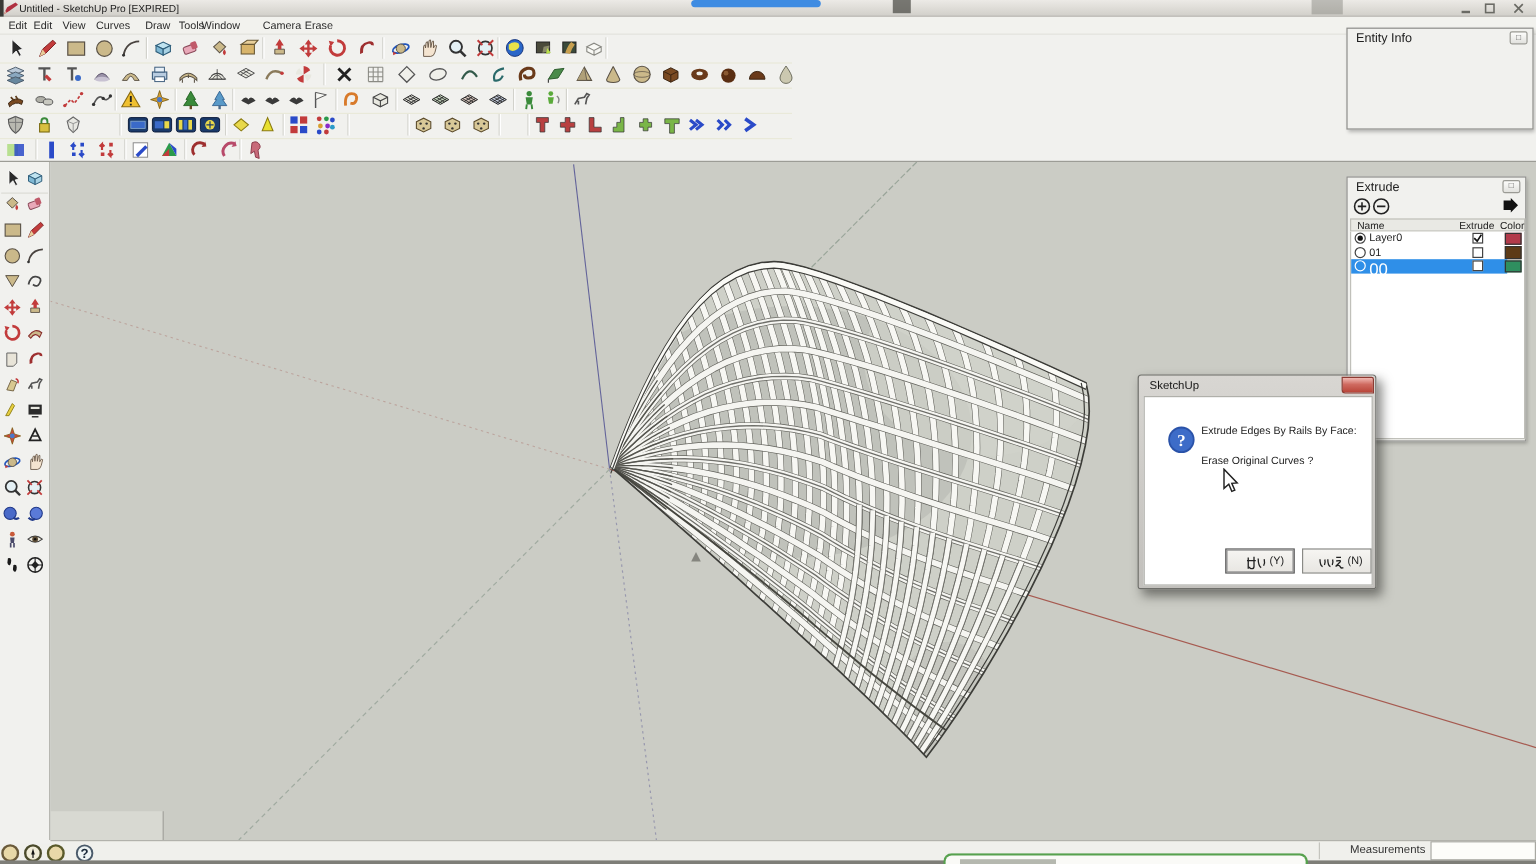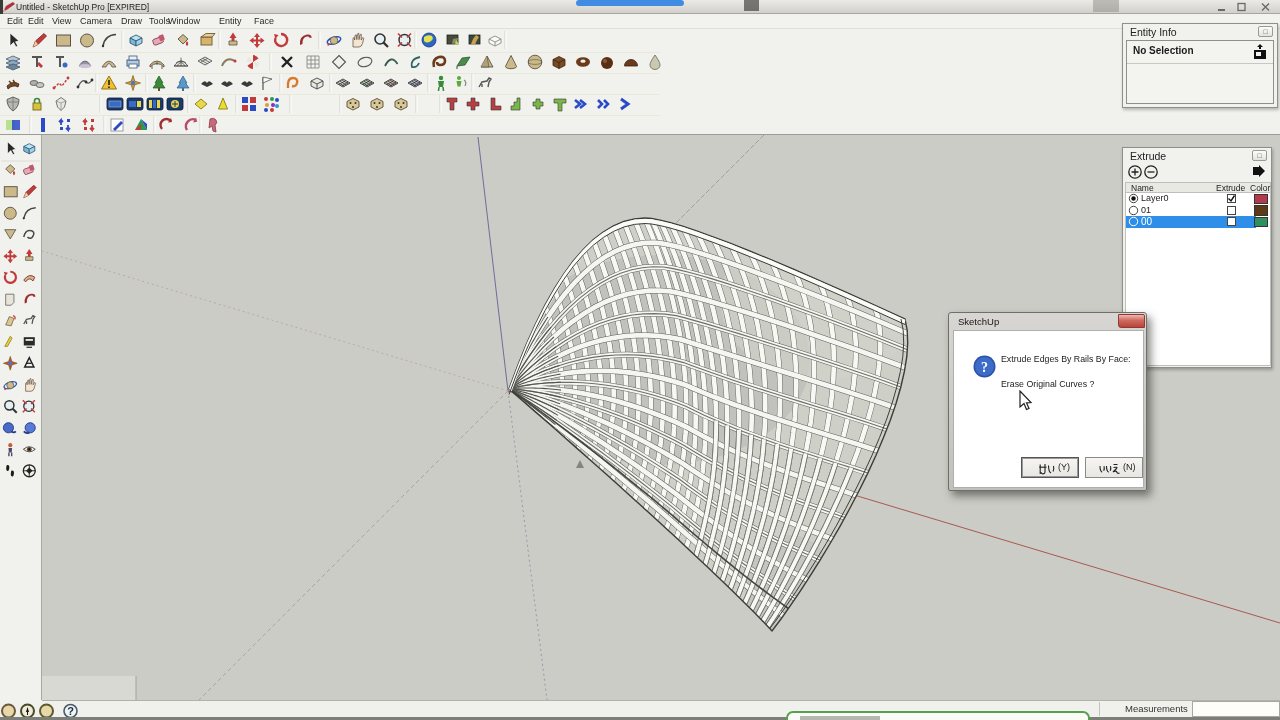--- a/index.html
+++ b/index.html
@@ -32,26 +32,26 @@
 <div class="abs" style="left:0;top:0;width:3px;height:14px;background:#3a3a36"></div>
 <svg class="abs" style="left:1216px;top:2px" width="60" height="11" viewBox="0 0 60 11">
     <rect x="2" y="7" width="7" height="2" fill="#6a6a64"></rect>
     <rect x="22" y="1.5" width="7" height="7" fill="none" stroke="#6a6a64" stroke-width="1.3"></rect>
     <path d="M46 1.5 l7 7 M53 1.5 l-7 7" stroke="#6a6a64" stroke-width="1.4"></path>
   </svg>
 <div class="abs" id="menubar"></div>
 <div class="menu" style="left:7px;top:16px">Edit</div>
 <div class="menu" style="left:28px;top:16px">Edit</div>
 <div class="menu" style="left:52px;top:16px">View</div>
-<div class="menu" style="left:80px;top:16px">Camera</div>
+<div class="menu" style="left:80px;top:16px">Curves</div>
 <div class="menu" style="left:121px;top:16px">Draw</div>
 <div class="menu" style="left:149px;top:16px">Tools</div>
 <div class="menu" style="left:168px;top:16px">Window</div>
-<div class="menu" style="left:219px;top:16px">Entity</div>
-<div class="menu" style="left:254px;top:16px">Face</div>
+<div class="menu" style="left:219px;top:16px">Camera</div>
+<div class="menu" style="left:254px;top:16px">Erase</div>
 <div class="abs" id="toolbars"></div>
 <div class="abs" style="left:0;top:51.5px;width:660px;height:1px;background:#dedeb8;opacity:0.4"></div>
 <div class="abs" style="left:0;top:73px;width:660px;height:1px;background:#dedeb8;opacity:0.4"></div>
 <div class="abs" style="left:0;top:93.5px;width:660px;height:1px;background:#dedeb8;opacity:0.4"></div>
 <div class="abs" style="left:0;top:114.5px;width:660px;height:1px;background:#dedeb8;opacity:0.4"></div>
 <svg class="abs" style="left:0;top:0" width="1280" height="136" viewBox="0 0 1280 136">
     <g transform="translate(4,31)">
       <path d="M6 2 L6 15 L9.5 11.5 L12 16 L13.8 15 L11.5 10.8 L15 10 Z" fill="#2a2a2a" stroke="#fff" stroke-width="0.7"></path>
     </g>
 <g transform="translate(30,31)">
@@ -787,29 +787,20 @@
         <circle cx="9" cy="9" r="6.5" fill="none" stroke="#222" stroke-width="1.4"></circle>
         <path d="M2.5 9 h13 M9 2.5 v13" stroke="#222" stroke-width="1"></path>
         <path d="M9 5.5 l3.5 3.5 l-3.5 3.5 l-3.5 -3.5 Z" fill="#222"></path>
       </g>
 <line x1="1" y1="161" x2="40" y2="161" stroke="#dcdcd6"></line>
     </g>
   </svg>
 <div class="panel" style="left:1122px;top:23px;width:156px;height:85px">
 <div class="ptitle">Entity Info</div>
     <div class="rollbtn">□</div>
-<div class="abs" style="left:3px;top:16px;width:148px;height:64px;background:#f3f3f0;border:1px solid #90908a">
-<div class="abs" style="left:6px;top:4px;font-size:10px;font-weight:bold;color:#1a1a1a">No Selection</div>
-<svg class="abs" style="right:6px;top:3px" width="14" height="16" viewBox="0 0 14 16">
-        <path d="M7 0 l3 3 h-2 v2 h-2 v-2 h-2 Z" fill="#111"></path>
-        <rect x="1" y="6" width="12" height="9" fill="#111"></rect>
-        <rect x="3" y="8" width="5" height="4" fill="#f3f3f0"></rect>
-      </svg>
-<div class="abs" style="left:0;top:22px;width:146px;height:1px;background:#c8c8c2"></div>
-</div>
   </div>
 <div class="panel" style="left:1122px;top:147px;width:150px;height:221px">
 <div class="ptitle">Extrude</div>
     <div class="rollbtn">□</div>
 <svg class="abs" style="left:4px;top:16px" width="140" height="18" viewBox="0 0 140 18">
       <circle cx="8" cy="8" r="6.2" fill="none" stroke="#222" stroke-width="1.3"></circle>
       <path d="M4.5 8 h7 M8 4.5 v7" stroke="#222" stroke-width="1.3"></path>
       <circle cx="24" cy="8" r="6.2" fill="none" stroke="#222" stroke-width="1.3"></circle>
       <path d="M20.5 8 h7" stroke="#222" stroke-width="1.3"></path>
       <path d="M126 3 h6 v-2 l6 6 -6 6 v-2 h-6 Z" fill="#111"></path>
@@ -833,21 +824,21 @@
 <div class="abs" style="left:128px;top:0.5px;width:14px;height:10.5px;background:#b23a4a;border:0.5px solid #333"></div>
 </div>
 <div class="abs" style="left:0;top:11.5px;width:132px;height:11.5px;color:#222;font-size:9px">
 <svg class="abs" style="left:2px;top:0" width="11" height="11" viewBox="0 0 11 11">
           <circle cx="5.5" cy="5.5" r="4.2" fill="#fff" stroke="#444" stroke-width="1"></circle>
         </svg>
 <span class="abs" style="left:15px;top:0">01</span>
 <div class="abs" style="left:101px;top:1px;width:9px;height:9px;background:#fff;border:1px solid #444"></div>
 <div class="abs" style="left:128px;top:0.5px;width:14px;height:10.5px;background:#5d3a16;border:0.5px solid #333"></div>
 </div>
-<div class="abs" style="left:0;top:23px;width:130px;height:11.5px;background:#2f8fe8;color:#fff;font-size:10px">
+<div class="abs" style="left:0;top:23px;width:130px;height:11.5px;background:#2f8fe8;color:#fff;font-size:14px">
 <svg class="abs" style="left:2px;top:0" width="11" height="11" viewBox="0 0 11 11">
           <circle cx="5.5" cy="5.5" r="4.2" fill="#2f8fe8" stroke="#fff" stroke-width="1"></circle>
         </svg>
 <span class="abs" style="left:15px;top:0">00</span>
 <div class="abs" style="left:101px;top:1px;width:9px;height:9px;background:#fff;border:1px solid #444"></div>
 <div class="abs" style="left:128px;top:0.5px;width:14px;height:10.5px;background:#2f8f5f;border:0.5px solid #333"></div>
 </div>
 </div>
   </div>
 <div class="abs" id="dlg">

